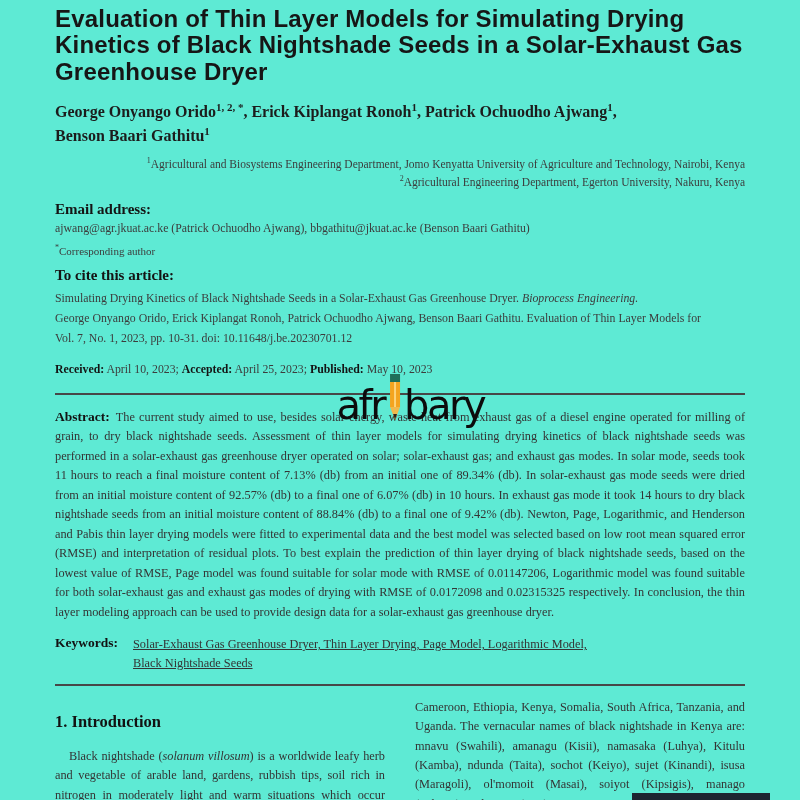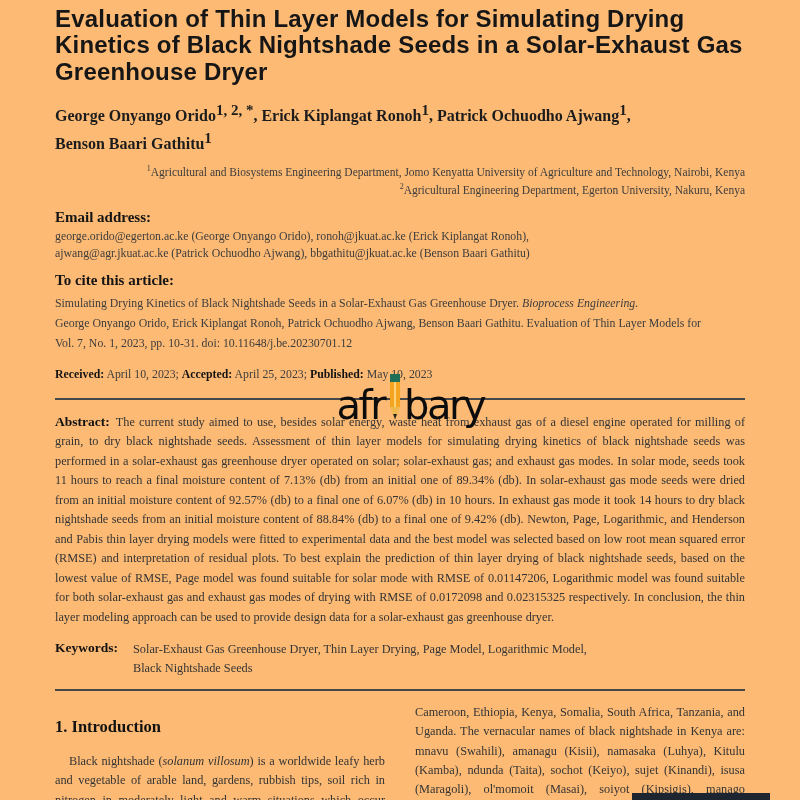--- a/index.html
+++ b/index.html
@@ -1,42 +1,42 @@
 <!DOCTYPE html>
 <html><head>
 <meta charset="utf-8">
 <style>
   html,body{margin:0;padding:0;background:#ffffff;}
   .page{
     position:relative;width:800px;height:800px;box-sizing:border-box;
-    padding:0 55px;background:#fdba74;overflow:hidden;
+    padding:0 55px;background:#5eead4;overflow:hidden;
     font-family:"Liberation Serif",serif;color:#333;
   }
   .title{
     padding-top:6px;font-family:"Liberation Sans",sans-serif;
     font-size:24px;line-height:1.1;font-weight:700;color:#161616;letter-spacing:.2px;
   }
   .authors{margin-top:15px;font-size:16px;line-height:1.38;font-weight:700;color:#1c1c1c;}
-  .authors sup{font-size:15px;}
+  .authors sup{font-size:11px;}
   .affiliations{margin-top:8px;font-size:11.5px;line-height:1.5;color:#3c3c3c;text-align:right;}
   .affiliations sup{font-size:8px;}
   .sec-head{margin-top:10px;font-size:15px;font-weight:700;color:#141414;}
   .email-lines{margin-top:2px;font-size:11.8px;line-height:1.42;color:#3c3c3c;}
   .corresponding{margin-top:6px;font-size:11px;color:#3c3c3c;}
   .corresponding sup{font-size:8px;}
   .cite-block{margin-top:4px;font-size:11.8px;line-height:1.7;color:#3c3c3c;}
   .cite-block .it, .it{font-style:italic;}
   .dates{margin-top:14px;font-size:11.8px;color:#3c3c3c;}
   .dates b{color:#141414;}
   .rule{border:none;border-top:2px solid #474747;margin:16px 0 0 0;}
   .abstract{margin-top:12px;font-size:12.3px;line-height:19.5px;text-align:justify;color:#343434;}
   .abstract .label{font-weight:700;font-size:13.5px;color:#121212;margin-right:6px;}
   .keywords{margin-top:13px;display:flex;font-size:12.3px;color:#343434;}
   .keywords .label{font-weight:700;font-size:13.5px;color:#121212;margin-right:15px;white-space:nowrap;}
-  .keywords .lines{line-height:1.5;}
+  .keywords .lines{line-height:1.5;text-decoration:underline;}
   .rule2{border:none;border-top:2px solid #474747;margin:12px 0 0 0;}
   .columns{margin-top:12px;display:flex;gap:30px;}
   .col{width:330px;font-size:12.3px;line-height:1.57;text-align:justify;color:#343434;}
   .intro-head{margin:11px 0 12px 0;font-size:16.5px;font-weight:700;color:#121212;}
   .col p{margin:0;}
   .first-indent{text-indent:14px;}
   .watermark{
     position:absolute;top:374px;left:50%;transform:translateX(-43%);
     display:flex;align-items:flex-end;z-index:5;
     font-family:"DejaVu Sans",sans-serif;font-weight:400;font-size:40px;
@@ -59,23 +59,23 @@
     <span>Benson Baari Gathitu</span><sup>1</sup>
   </div>
 
   <div class="affiliations">
     <div><sup>1</sup><span>Agricultural and Biosystems Engineering Department, Jomo Kenyatta University of Agriculture and Technology, Nairobi, Kenya</span></div>
     <div><sup>2</sup><span>Agricultural Engineering Department, Egerton University, Nakuru, Kenya</span></div>
   </div>
 
   <div class="sec-head">Email address:</div>
   <div class="email-lines">
-    <div>george.orido@egerton.ac.ke (George Onyango Orido), ronoh@jkuat.ac.ke (Erick Kiplangat Ronoh),</div>
     <div>ajwang@agr.jkuat.ac.ke (Patrick Ochuodho Ajwang), bbgathitu@jkuat.ac.ke (Benson Baari Gathitu)</div>
   </div>
+  <div class="corresponding"><sup>*</sup><span>Corresponding author</span></div>
 
   <div class="sec-head">To cite this article:</div>
   <div class="cite-block">
     <div><span>Simulating Drying Kinetics of Black Nightshade Seeds in a Solar-Exhaust Gas Greenhouse Dryer. </span><span class="it">Bioprocess Engineering.</span></div>
     <div>George Onyango Orido, Erick Kiplangat Ronoh, Patrick Ochuodho Ajwang, Benson Baari Gathitu. Evaluation of Thin Layer Models for</div>
     <div>Vol. 7, No. 1, 2023, pp. 10-31. doi: 10.11648/j.be.20230701.12</div>
   </div>
 
   <div class="dates">
     <b>Received:</b><span> April 10, 2023; </span><b>Accepted:</b><span> April 25, 2023; </span><b>Published:</b><span> May 10, 2023</span>

